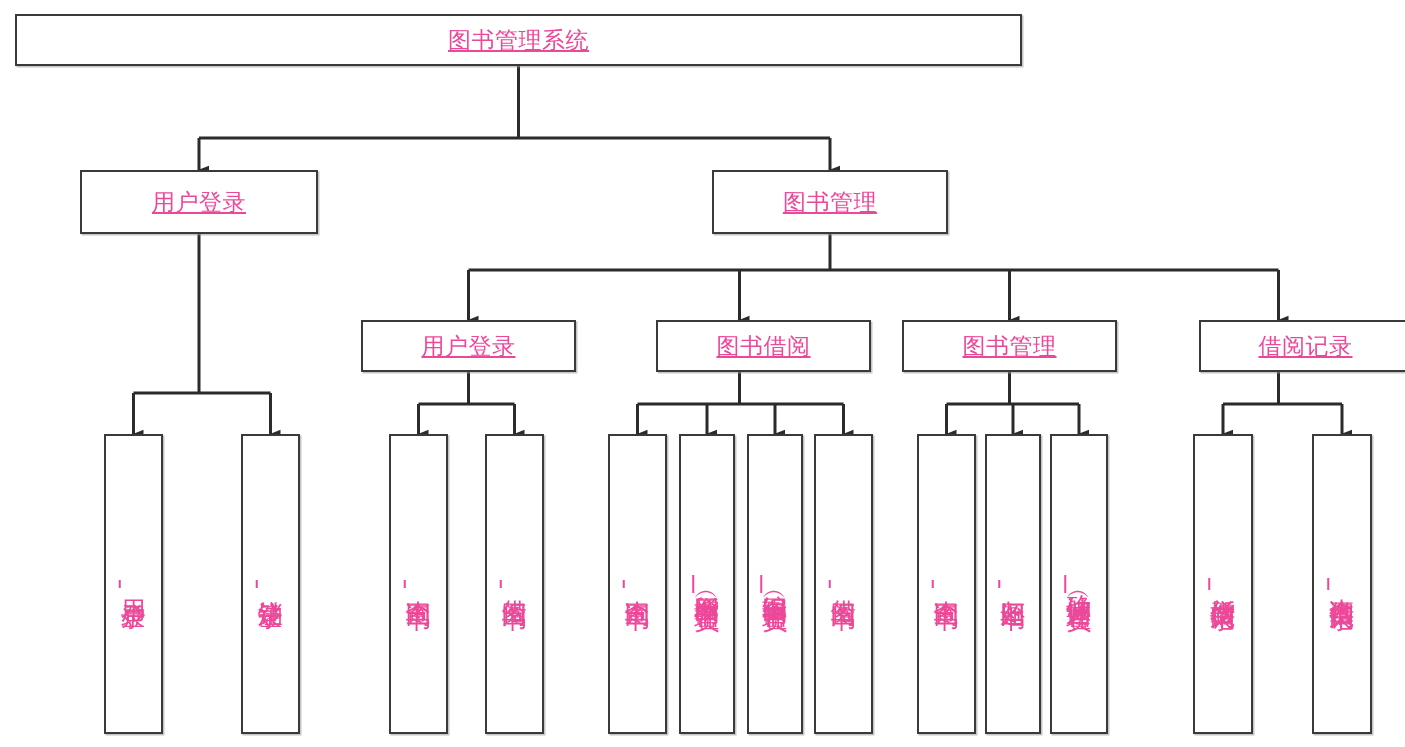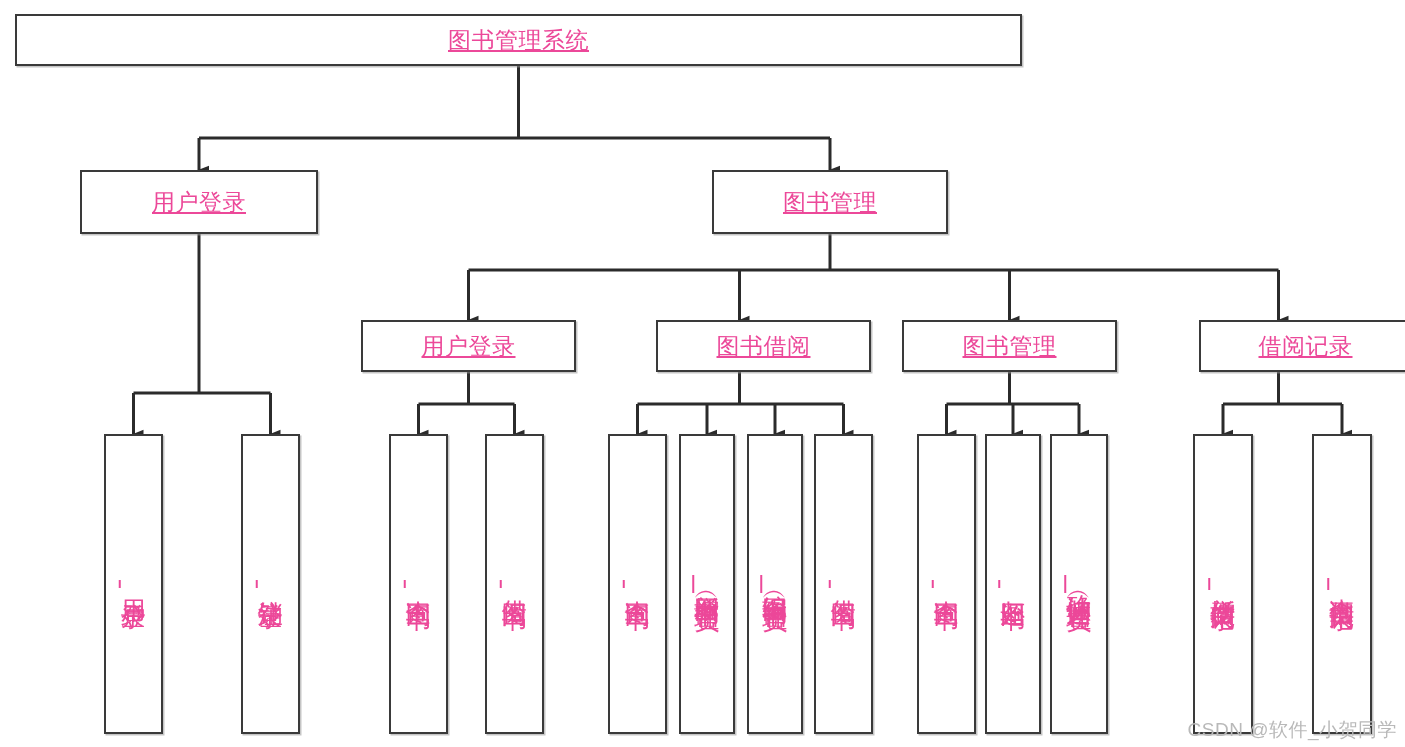--- a/index.html
+++ b/index.html
@@ -173,14 +173,13 @@
         <span class="label">确认归还（管理员）</span>
       </div>
       <div class="node vertical" style="left: 1193px; top: 434px; width: 60px; height: 300px;">
         <span class="label">新增借阅记录</span>
       </div>
       <div class="node vertical" style="left: 1312px; top: 434px; width: 60px; height: 300px;">
         <span class="label">查询借阅记录</span>
       </div>
     </div>
 
-  <div id="watermark">CSDN @软件_小贺同学</div>
 </div>
 
 </body></html>

